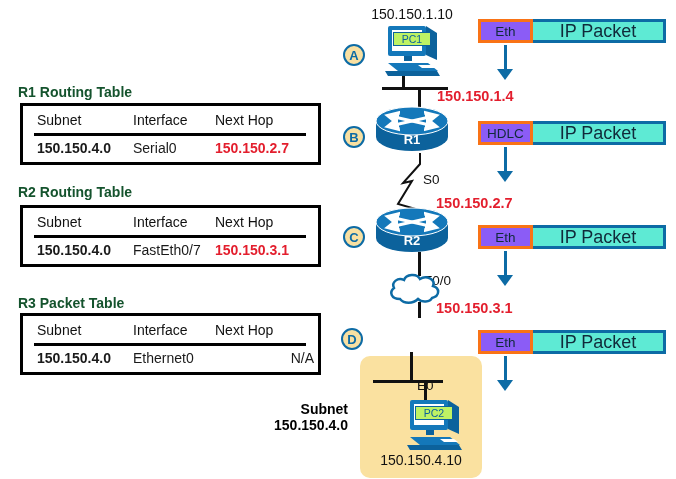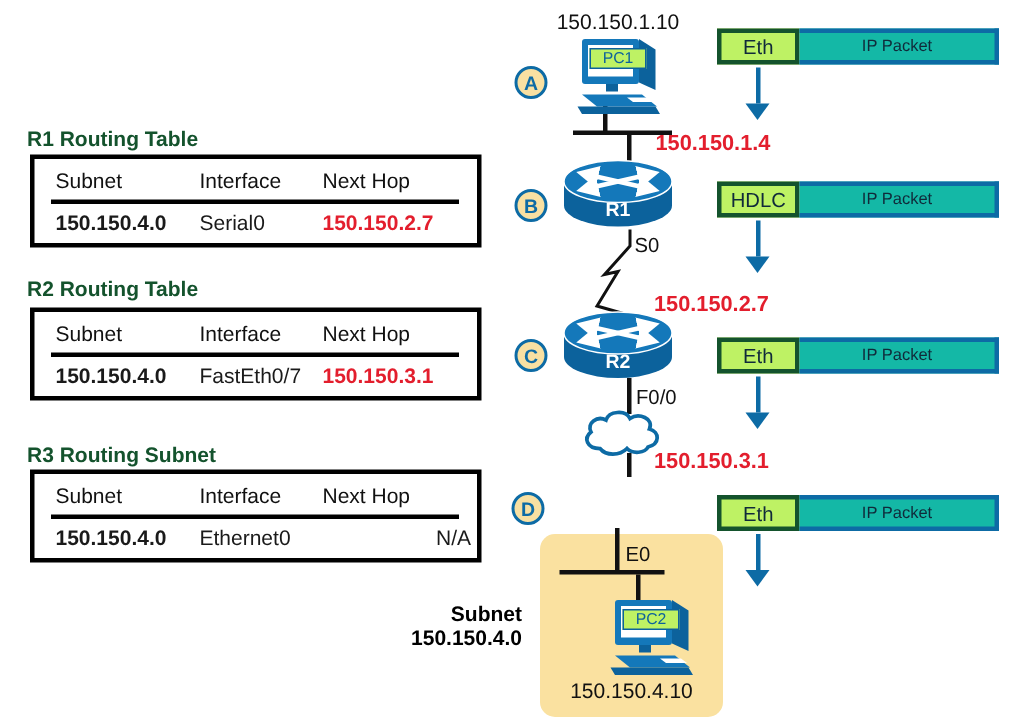--- a/index.html
+++ b/index.html
@@ -21,33 +21,33 @@
   .ip-text{position:absolute;font-size:14px;color:#111;}
   .red-ip{position:absolute;font-size:14.5px;font-weight:bold;color:#e31e2d;white-space:nowrap;}
   .circle-step{
     position:absolute;width:22px;height:22px;border-radius:50%;
     background:#f8e0a2;border:2px solid #0d6ba5;box-sizing:border-box;
     display:flex;align-items:center;justify-content:center;
     font-size:13px;font-weight:bold;color:#0d6ba5;
   }
   .wire-v{position:absolute;width:3px;background:#111;}
   .wire-h{position:absolute;height:3px;background:#111;}
-  .iface-label{position:absolute;font-size:13.5px;color:#111;}
+  .iface-label{position:absolute;font-size:13.5px;color:#111;margin-top:16px;}
   .router{position:absolute;width:76px;height:50px;z-index:2;}
   .router-label{position:absolute;left:0;right:0;top:27px;text-align:center;font-size:13px;font-weight:bold;color:#fff;}
   .pc{position:absolute;width:64px;height:54px;z-index:2;}
   .pc-label{position:absolute;left:13px;top:8px;width:36px;text-align:center;font-size:10.5px;color:#0c629c;background:#bef264;border:1px solid #0c629c;}
   .tan-box{position:absolute;left:360px;top:356px;width:122px;height:122px;border-radius:10px;background:#fae1a0;z-index:0;}
   .subnet-label{position:absolute;left:238px;top:401px;width:110px;text-align:right;font-size:14px;font-weight:bold;color:#000;line-height:16px;}
   
   .frame{position:absolute;left:478px;width:188px;height:24px;display:flex;z-index:1;}
-  .frame-hdr{width:55px;box-sizing:border-box;border:3px solid #14532d;background:#bef264;
+  .frame-hdr{width:55px;box-sizing:border-box;border:3px solid #f97316;background:#8b5cf6;
     display:flex;align-items:center;justify-content:center;font-size:13.5px;color:#102a3a;}
-  .frame-body{flex:1;box-sizing:border-box;border:3px solid #0d6ba5;border-left:none;background:#14b8a6;
-    display:flex;align-items:center;justify-content:center;font-size:11px;color:#102a3a;}
+  .frame-body{flex:1;box-sizing:border-box;border:3px solid #0d6ba5;border-left:none;background:#5eead4;
+    display:flex;align-items:center;justify-content:center;font-size:18px;color:#102a3a;}
   .arrow-shaft{position:absolute;left:504px;width:3px;height:24px;background:#0d6ba5;}
   .arrow-head{position:absolute;left:497px;width:0;height:0;
     border-left:8px solid transparent;border-right:8px solid transparent;border-top:11px solid #0d6ba5;}
   .svg-abs{position:absolute;}
 </style>
 </head>
 <body>
 
 <div id="stage">
 
@@ -82,21 +82,21 @@
       <span>Next Hop</span>
     </div>
     <div class="underline"></div>
     <div class="tbl-grid tbl-row">
       <span class="cell-subnet">150.150.4.0</span>
       <span>FastEth0/7</span>
       <span class="nh-red">150.150.3.1</span>
     </div>
   </div>
 
-  <div class="tbl-title" style="top:295px">R3 Routing Subnet</div>
+  <div class="tbl-title" style="top:295px">R3 Packet Table</div>
   <div class="tbl-box" style="top:313px">
     <div class="tbl-grid tbl-head">
       <span>Subnet</span>
       <span>Interface</span>
       <span>Next Hop</span>
     </div>
     <div class="underline"></div>
     <div class="tbl-grid tbl-row">
       <span class="cell-subnet">150.150.4.0</span>
       <span>Ethernet0</span>

